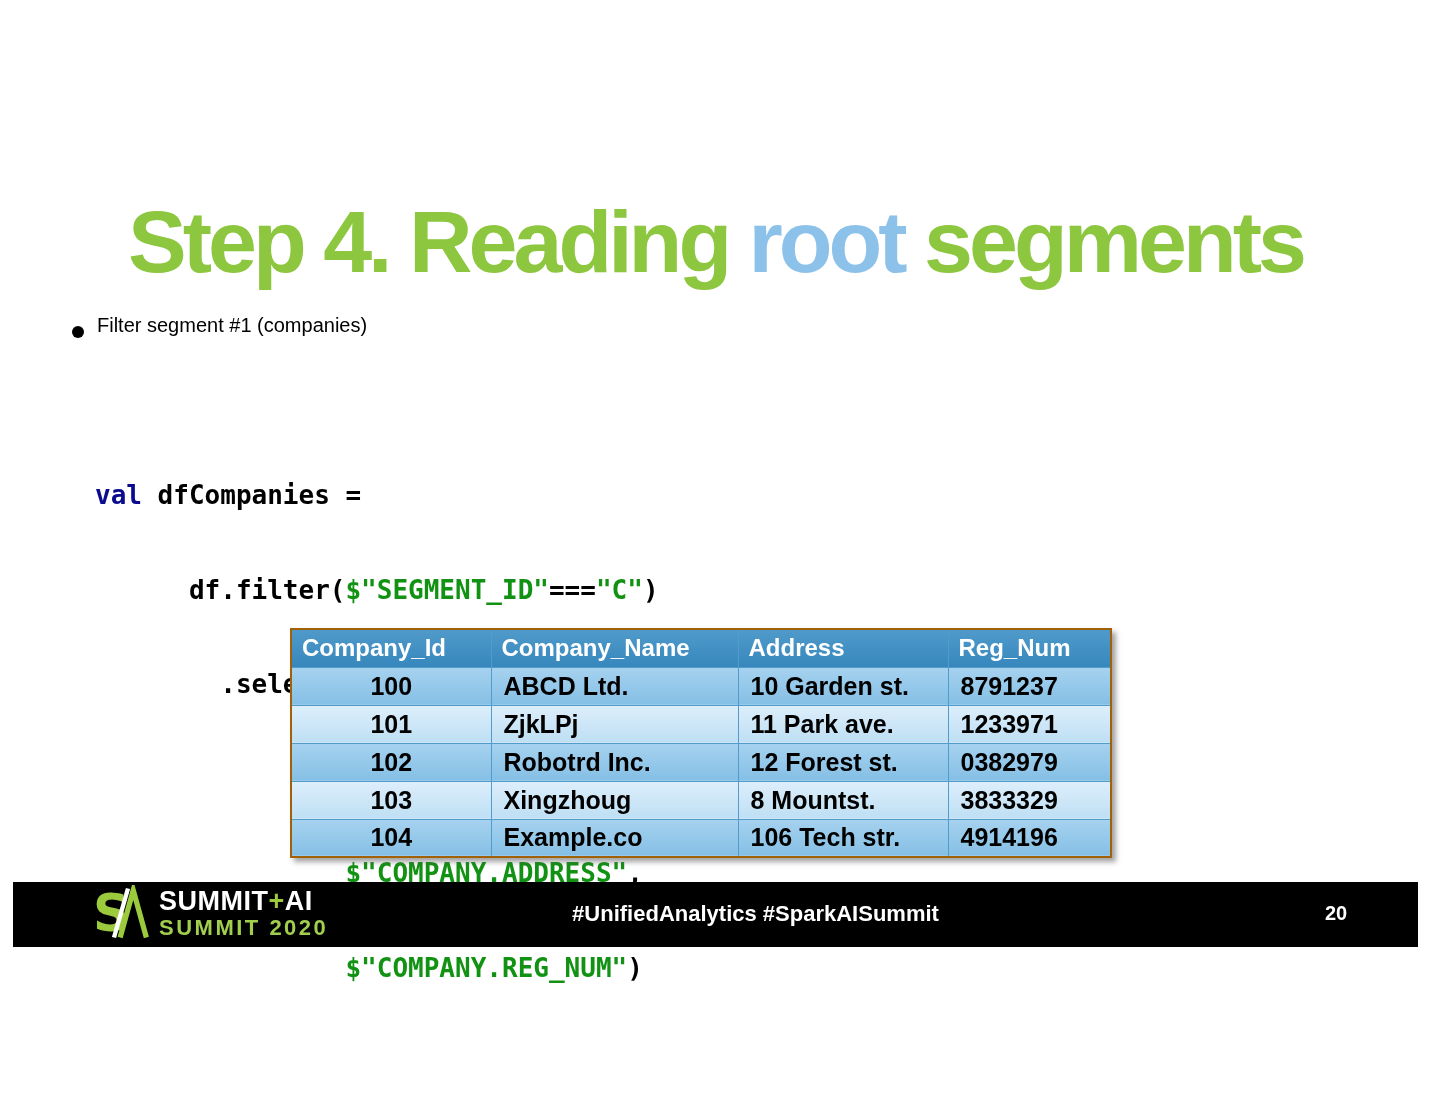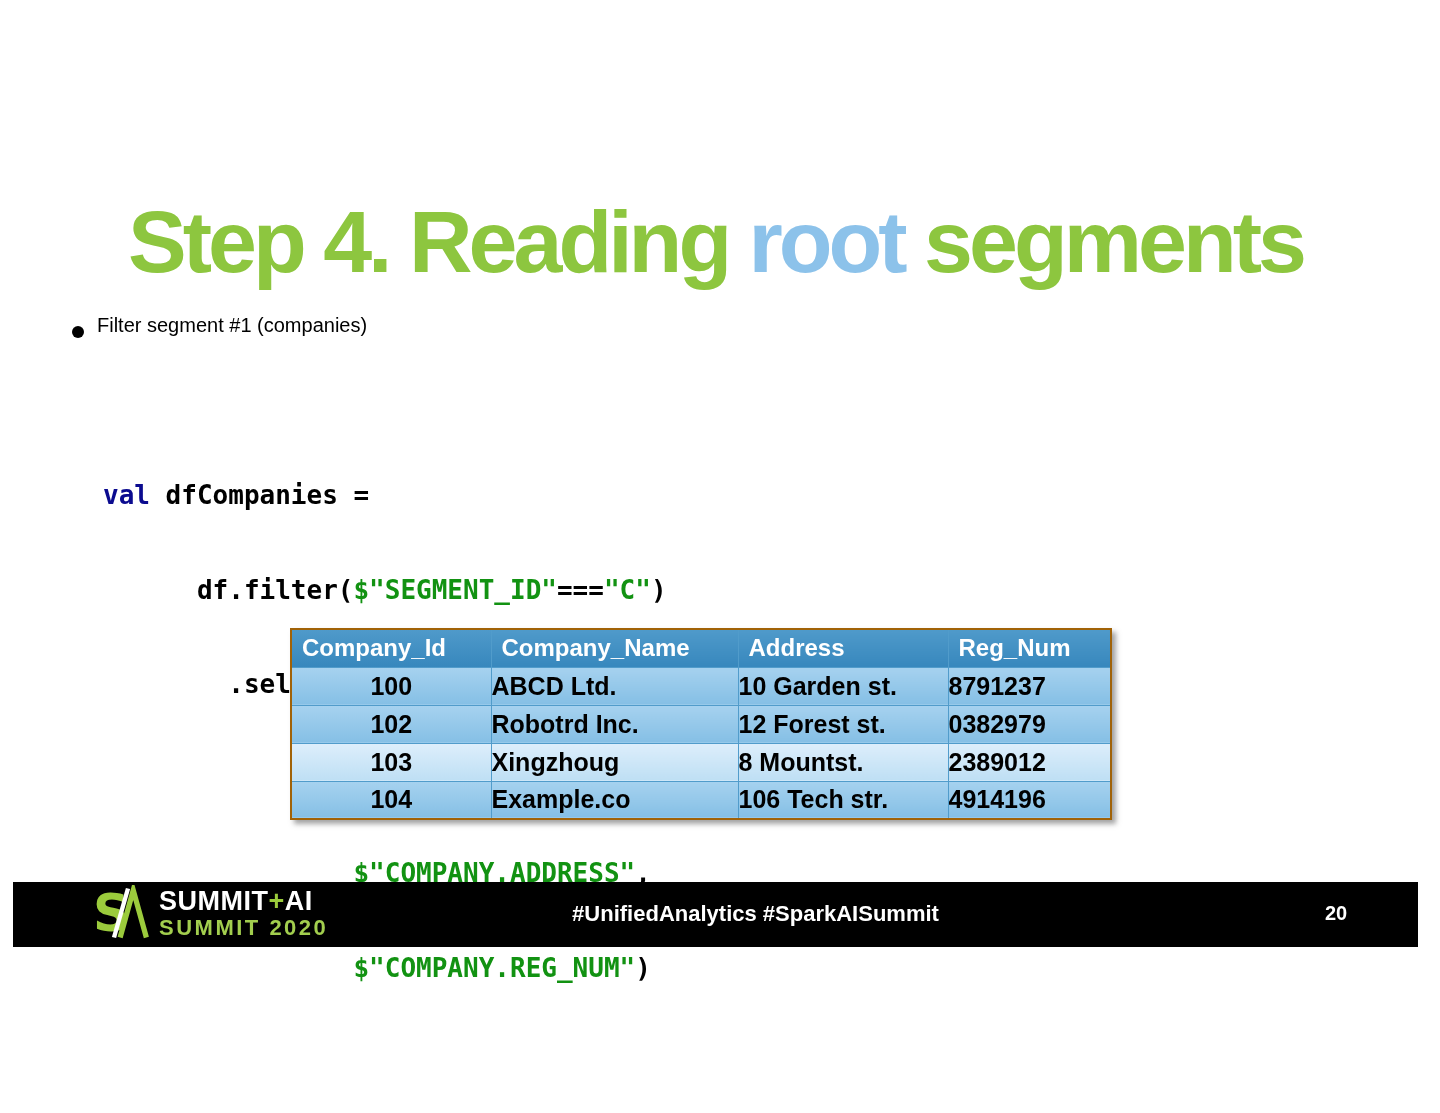--- a/index.html
+++ b/index.html
@@ -52,21 +52,20 @@
   .code {
     position: absolute;
     left: 95px;
     top: 417px;
     font-family: "DejaVu Sans Mono", "Liberation Mono", monospace;
     font-weight: bold;
     font-size: 26px;
     line-height: 31.5px;
     color: #000000;
     white-space: pre;
-    margin-left: 8px;
   }
   .code .kw  { color: #0b0b8f; }
   .code .str { color: #129212; }
   .code .pl  { color: #000000; }
 
   
   .company-table {
     position: absolute;
     left: 290px;
     top: 628px;
@@ -86,20 +85,21 @@
     background: linear-gradient(#4f9aca, #3787bd);
     color: #ffffff;
     font-size: 24px;
     text-align: left;
     padding-left: 10px;
   }
   .company-table td {
     height: 38px;
     color: #000000;
     font-size: 25px;
+    padding-left: 12px;
     text-align: left;
   }
   .company-table td.c-id { text-align: center; padding-left: 0; }
   .company-table tr.dark td  { background: linear-gradient(#a6d2ef, #85bfe5); }
   .company-table tr.light td { background: linear-gradient(#ddeefb, #bedff4); }
   .col-id   { width: 200px; }
   .col-name { width: 247px; }
   .col-addr { width: 210px; }
   .col-reg  { width: 163px; }
 
@@ -190,31 +190,37 @@
         <th>Reg_Num</th>
       </tr>
     </thead>
     <tbody>
       <tr class="dark">
         <td class="c-id">100</td>
         <td>ABCD Ltd.</td>
         <td>10 Garden st.</td>
         <td>8791237</td>
       </tr>
+      <tr class="light">
+        <td class="c-id">101</td>
+        <td>ZjkLPj</td>
+        <td>11 Park ave.</td>
+        <td>1233971</td>
+      </tr>
       <tr class="dark">
         <td class="c-id">102</td>
         <td>Robotrd Inc.</td>
         <td>12 Forest st.</td>
         <td>0382979</td>
       </tr>
       <tr class="light">
         <td class="c-id">103</td>
         <td>Xingzhoug</td>
         <td>8 Mountst.</td>
-        <td>2389012</td>
+        <td>3833329</td>
       </tr>
       <tr class="dark">
         <td class="c-id">104</td>
         <td>Example.co</td>
         <td>106 Tech str.</td>
         <td>4914196</td>
       </tr>
     </tbody>
   </table>
 

